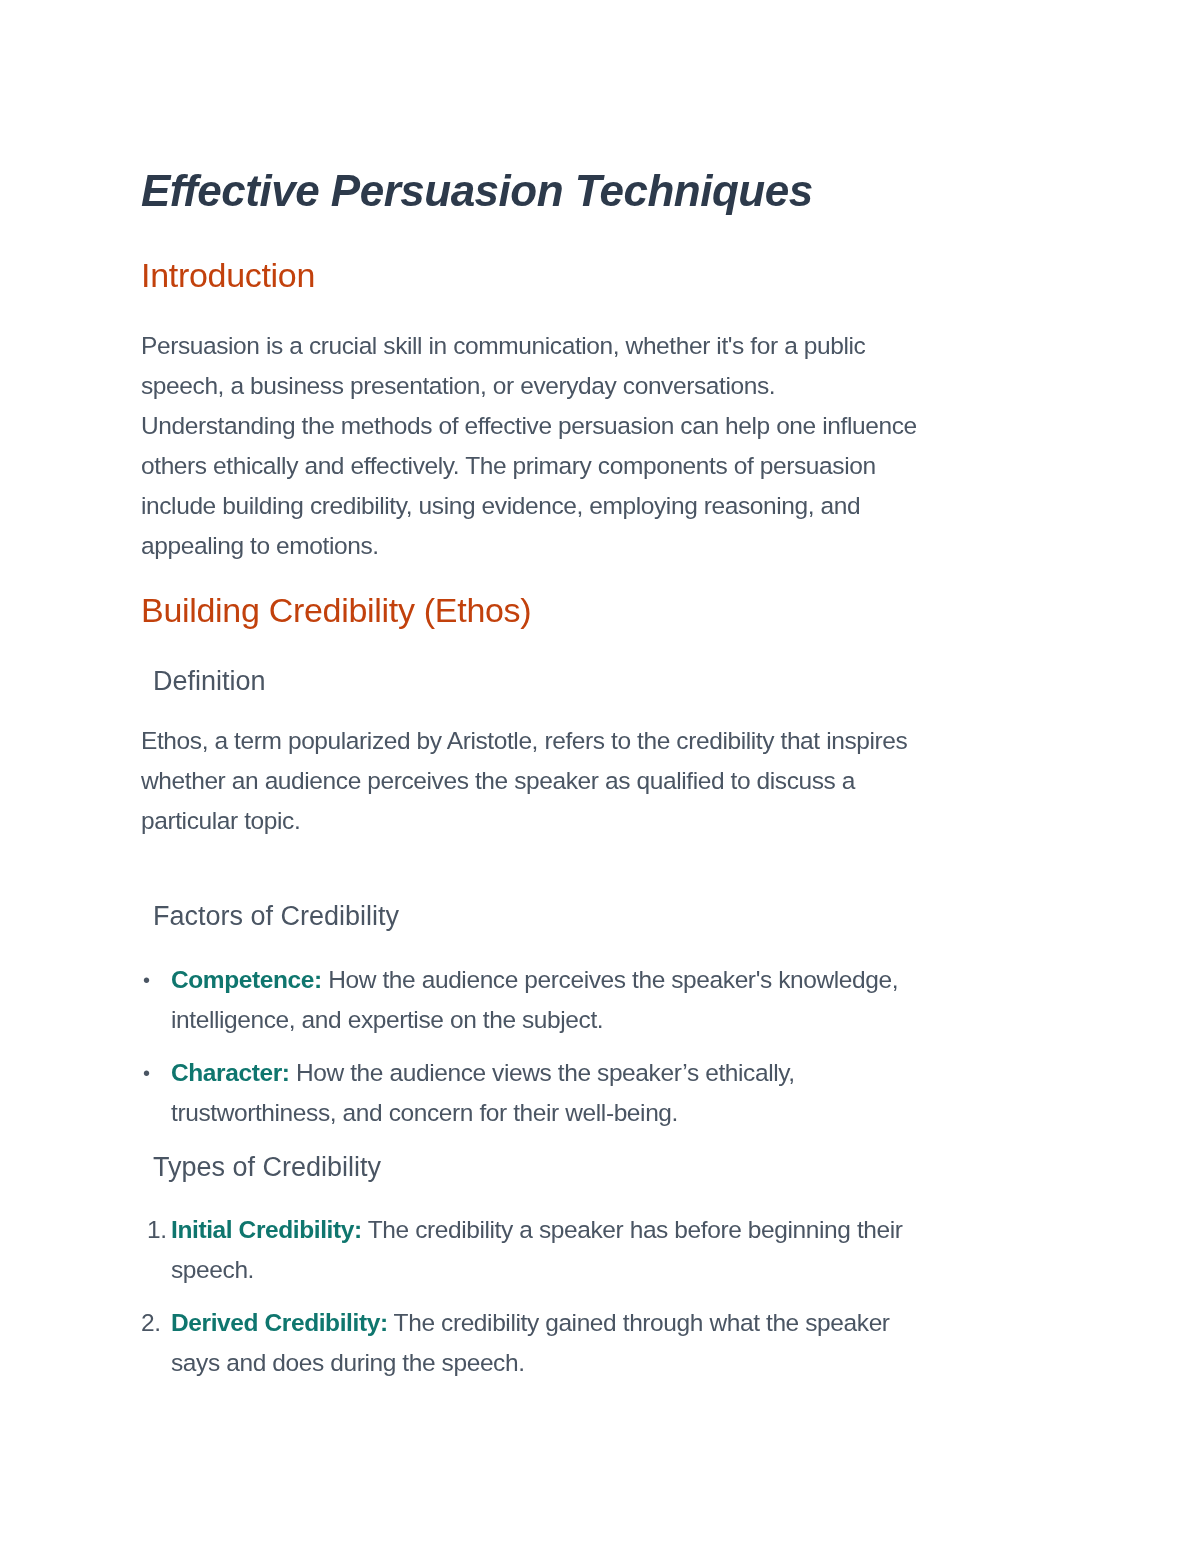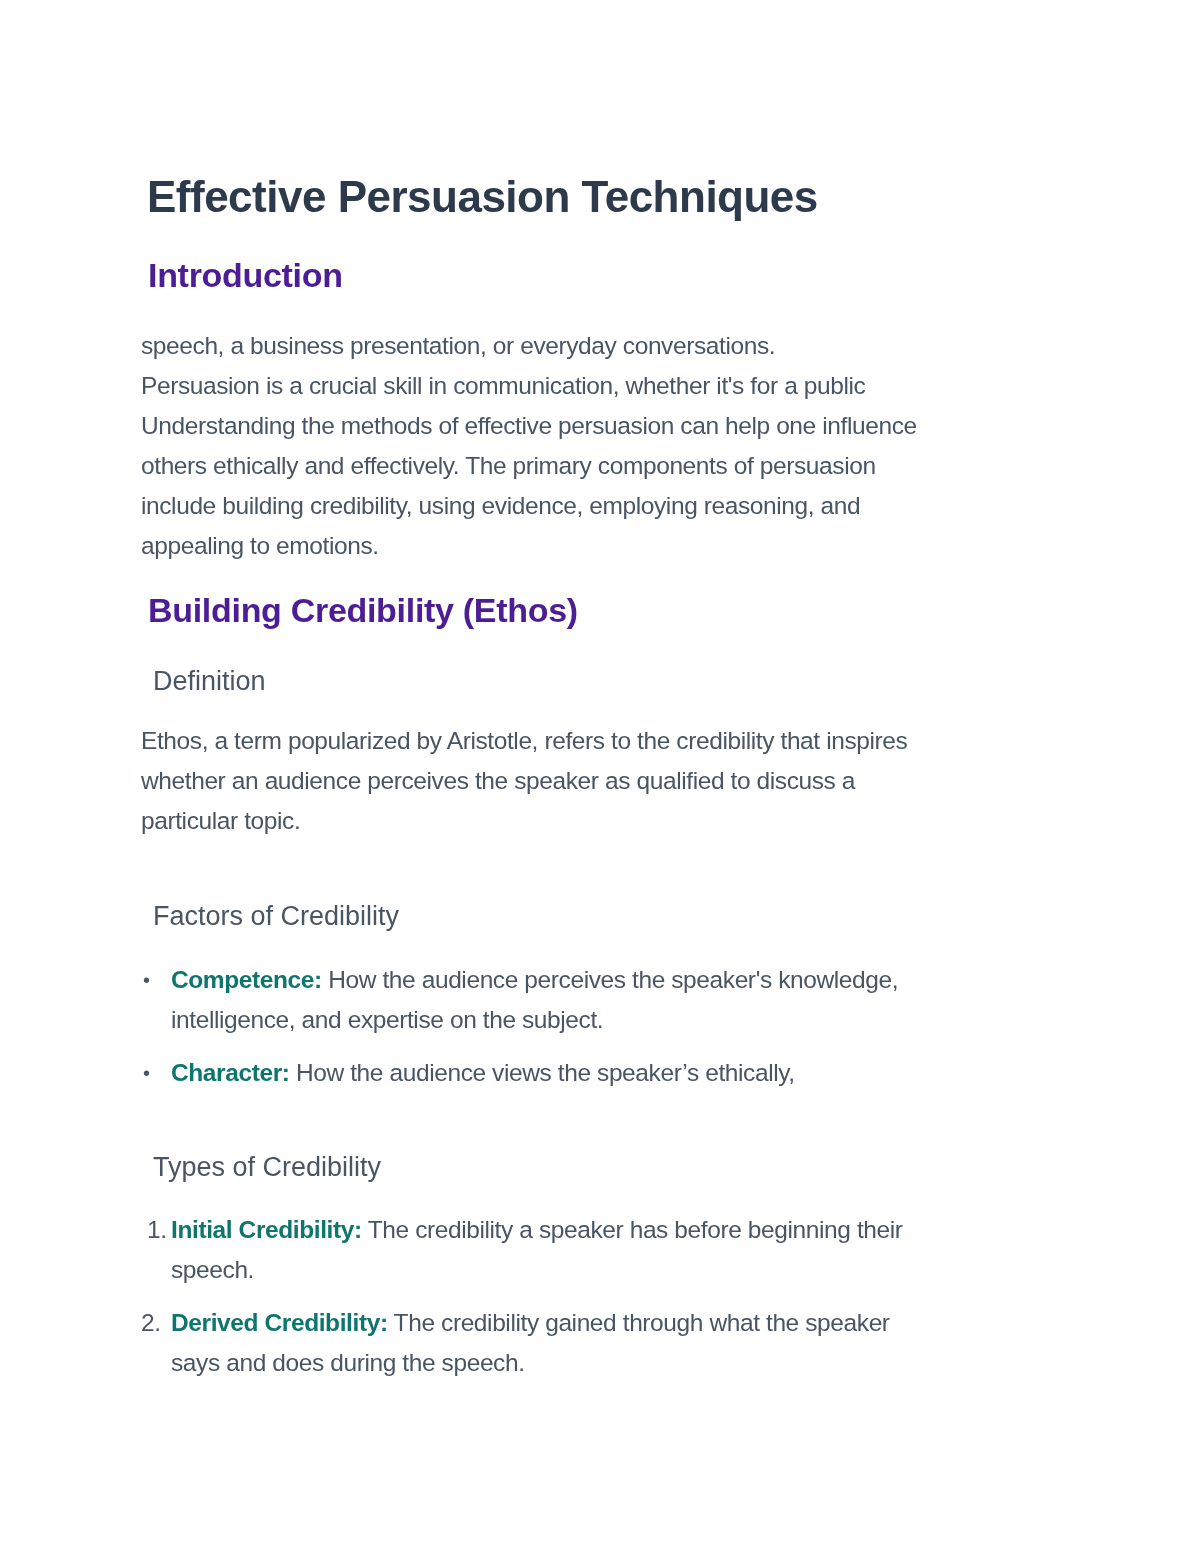--- a/index.html
+++ b/index.html
@@ -8,25 +8,25 @@
       position: absolute;
       left: 141px;
       top: 0;
       width: 930px;
       font-family: "Liberation Sans", sans-serif;
       color: #4a5563;
     }
     .h1 {
       position: absolute; top: 166px; left: 0;
       font-size: 44px; font-weight: bold; color: #2d3a4b;
-      letter-spacing: -0.5px; white-space: nowrap; margin: 6px;
+      letter-spacing: -0.5px; white-space: nowrap; margin: 0; font-style: italic;
     }
     .h2 {
-      position: absolute; left: 7px;
-      font-size: 34px; font-weight: bold; color: #4c1d95;
+      position: absolute; left: 0;
+      font-size: 34px; font-weight: normal; color: #c2410c;
       letter-spacing: -0.3px; white-space: nowrap; margin: 0;
     }
     .h3 {
       position: absolute; left: 12px;
       font-size: 27px; font-weight: normal; color: #4a5563;
       white-space: nowrap; margin: 0;
     }
     .para {
       position: absolute; left: 0; width: 930px;
       font-size: 24.5px; line-height: 40px; margin: 0;
@@ -46,22 +46,22 @@
   </style>
 </head>
 <body>
 
 <div class="page">
 
   <h1 class="h1">Effective Persuasion Techniques</h1>
 
   <h2 class="h2" style="top:256px;">Introduction</h2>
   <p class="para" style="top:326px;">
+    <span class="line">Persuasion is a crucial skill in communication, whether it's for a public</span>
     <span class="line">speech, a business presentation, or everyday conversations.</span>
-    <span class="line">Persuasion is a crucial skill in communication, whether it's for a public</span>
     <span class="line">Understanding the methods of effective persuasion can help one influence</span>
     <span class="line">others ethically and effectively. The primary components of persuasion</span>
     <span class="line">include building credibility, using evidence, employing reasoning, and</span>
     <span class="line">appealing to emotions.</span>
   </p>
 
   <h2 class="h2" style="top:591px;">Building Credibility (Ethos)</h2>
 
   <h3 class="h3" style="top:666px;">Definition</h3>
   <p class="para" style="top:721px;">
@@ -73,20 +73,21 @@
   <h3 class="h3" style="top:901px;">Factors of Credibility</h3>
   <ul class="list" style="top:960px;">
     <li class="li">
       <span class="marker dot">•</span>
       <span class="line"><b>Competence:</b><span> How the audience perceives the speaker's knowledge,</span></span>
       <span class="line">intelligence, and expertise on the subject.</span>
     </li>
     <li class="li" style="margin-top:13px;">
       <span class="marker dot">•</span>
       <span class="line"><b>Character:</b><span> How the audience views the speaker’s ethically,</span></span>
+      <span class="line">trustworthiness, and concern for their well-being.</span>
     </li>
   </ul>
 
   <h3 class="h3" style="top:1152px;">Types of Credibility</h3>
   <ol class="list" style="top:1210px;">
     <li class="li">
       <span class="marker num">1.</span>
       <span class="line"><b>Initial Credibility:</b><span> The credibility a speaker has before beginning their</span></span>
       <span class="line">speech.</span>
     </li>

